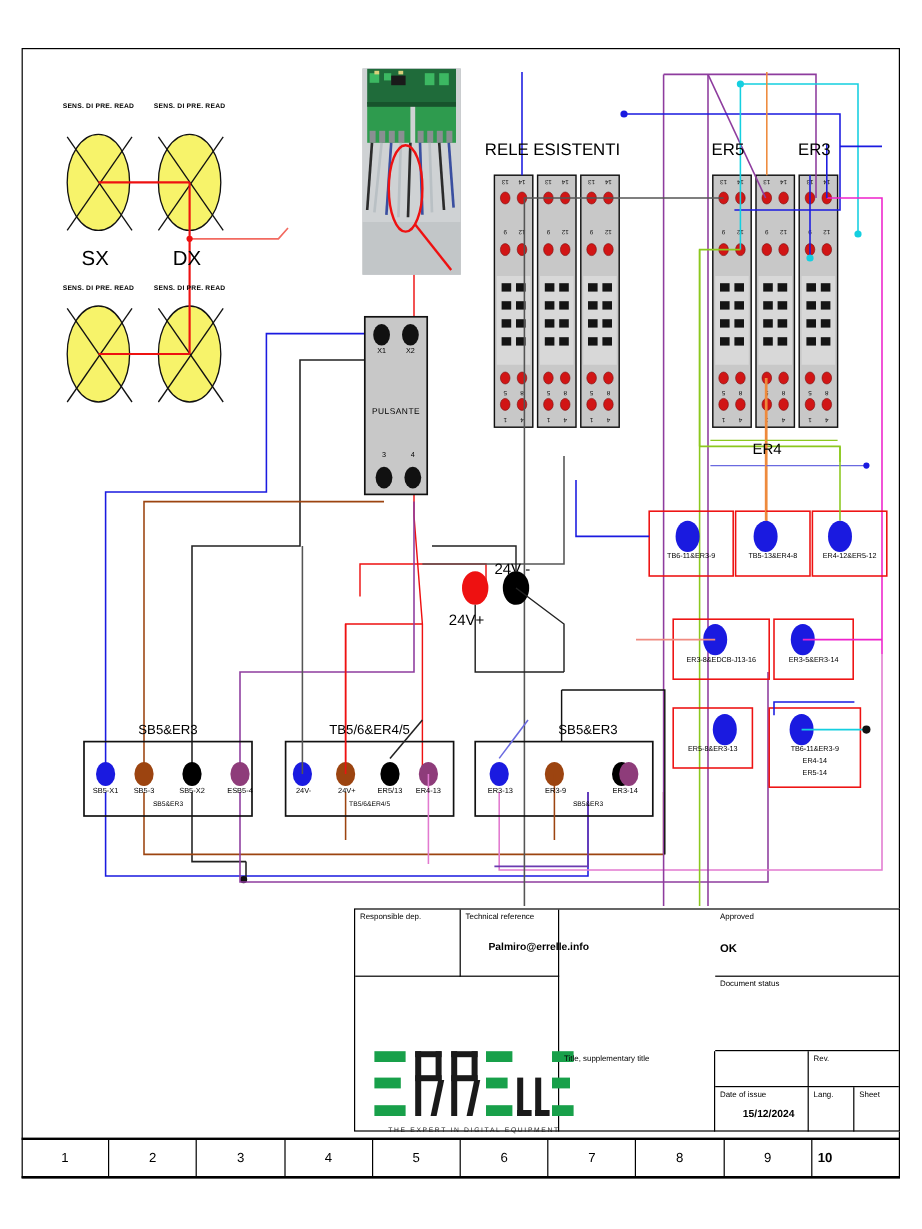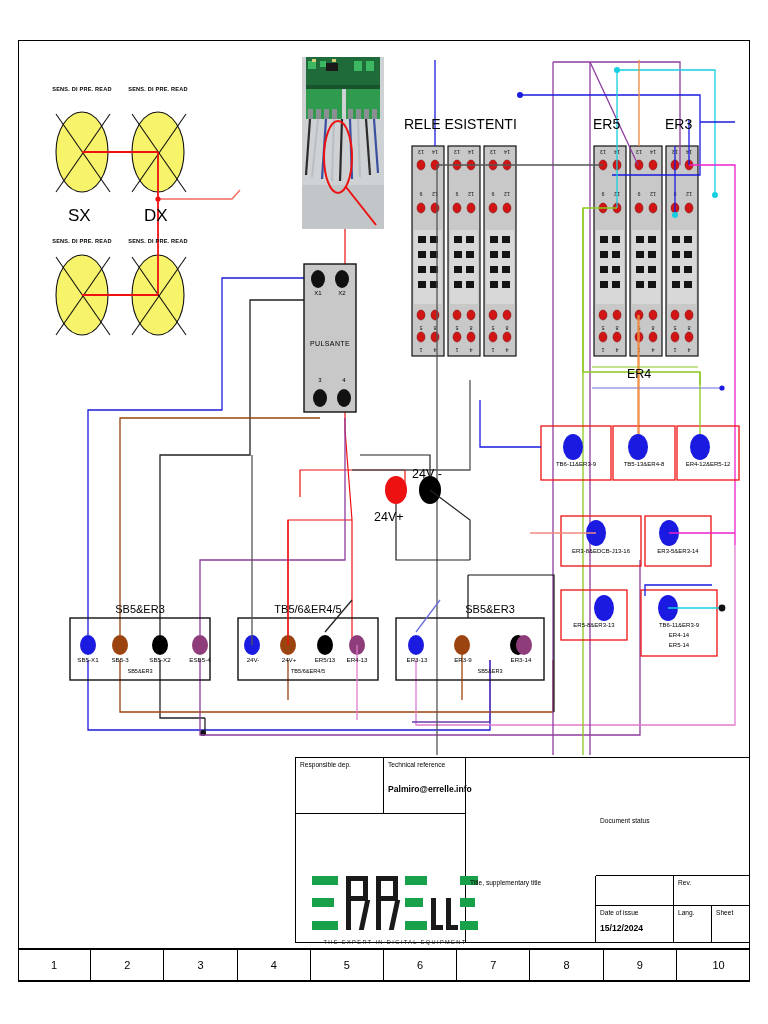--- a/index.html
+++ b/index.html
@@ -18,21 +18,21 @@
   .tb-sub{font-size:5.6px;text-align:center;}
   .tb-term{font-size:6.2px;text-align:center;}
   .v24{font-size:12.5px;}
   .pulsante{font-size:7px;text-align:center;letter-spacing:.4px;}
   .pinlab{font-size:6px;text-align:center;}
   
   #titleblock{position:absolute;left:295px;top:757px;width:455px;height:186px;border:1.2px solid #000;box-sizing:border-box;background:#fff;}
   .tbcell{position:absolute;box-sizing:border-box;border-right:1.2px solid #000;border-bottom:1.2px solid #000;}
   .tbk{font-size:6.6px;color:#000;position:absolute;left:4px;top:3px;}
   .tbv{font-size:9.4px;font-weight:bold;color:#000;position:absolute;left:4px;top:15px;}
-  .tbv.sm{font-size:8.6px;}
+  .tbv.sm{font-size:8.6px;margin-left:19px;}
   
   #logo{position:absolute;left:14px;top:62px;width:170px;height:78px;}
   .lgcell{position:absolute;background:#18a04a;}
   .lgblk{position:absolute;background:#1a1a1a;}
   .lgtag{position:absolute;left:0;top:63px;width:170px;text-align:center;font-size:5.6px;letter-spacing:1.4px;color:#1a1a1a;font-family:"Liberation Sans",sans-serif;}
   
   #ruler{position:absolute;left:18px;top:948px;width:732px;height:34px;border-top:2.6px solid #000;border-bottom:2.6px solid #000;box-sizing:border-box;}
   .rcell{position:absolute;top:0;height:100%;border-right:1.1px solid #000;box-sizing:border-box;}
   .rnum{position:absolute;width:100%;top:9px;text-align:center;font-size:11px;color:#000;}
   
@@ -548,20 +548,24 @@
   <div id="titleblock">
 
     <div class="tbcell" style="left:0;top:0;width:88px;height:56px;">
       <span class="tbk">Responsible dep.</span>
       <span class="tbv"></span>
     </div>
     <div class="tbcell" style="left:88px;top:0;width:82px;height:56px;">
       <span class="tbk">Technical reference</span>
       <span class="tbv sm" style="top:26px;">Palmiro@errelle.info</span>
     </div>
+    <div class="tbcell" style="left:300px;top:0;width:153px;height:56px;border-right:none;">
+      <span class="tbk">Approved</span>
+      <span class="tbv" style="top:26px;">OK</span>
+    </div>
 
     <div class="tbcell" style="left:0;top:56px;width:170px;height:129px;border-bottom:none;">
       <div id="logo">
 
         <div class="lgcell" style="left:2px;top:0;width:26px;height:9px;"></div>
         <div class="lgcell" style="left:2px;top:22px;width:22px;height:9px;"></div>
         <div class="lgcell" style="left:2px;top:45px;width:26px;height:9px;"></div>
 
         <div class="lgblk" style="left:36px;top:0;width:5px;height:54px;"></div>
         <div class="lgblk" style="left:36px;top:0;width:22px;height:5px;"></div>
@@ -641,18 +645,18 @@
       </div>
     <div class="rcell" style="left:439.2px;width:73.2px;">
         <span class="rnum">7</span>
       </div>
     <div class="rcell" style="left:512.4px;width:73.2px;">
         <span class="rnum">8</span>
       </div>
     <div class="rcell" style="left:585.6px;width:73.2px;">
         <span class="rnum">9</span>
       </div>
-    <div class="rcell" style="left:664px;width:73.2px;border-right:none;">
+    <div class="rcell" style="left:633px;width:73.2px;border-right:none;font-weight:bold;">
         <span class="rnum">10</span>
       </div>
   </div>
 
 </div>
 
 </body></html>

